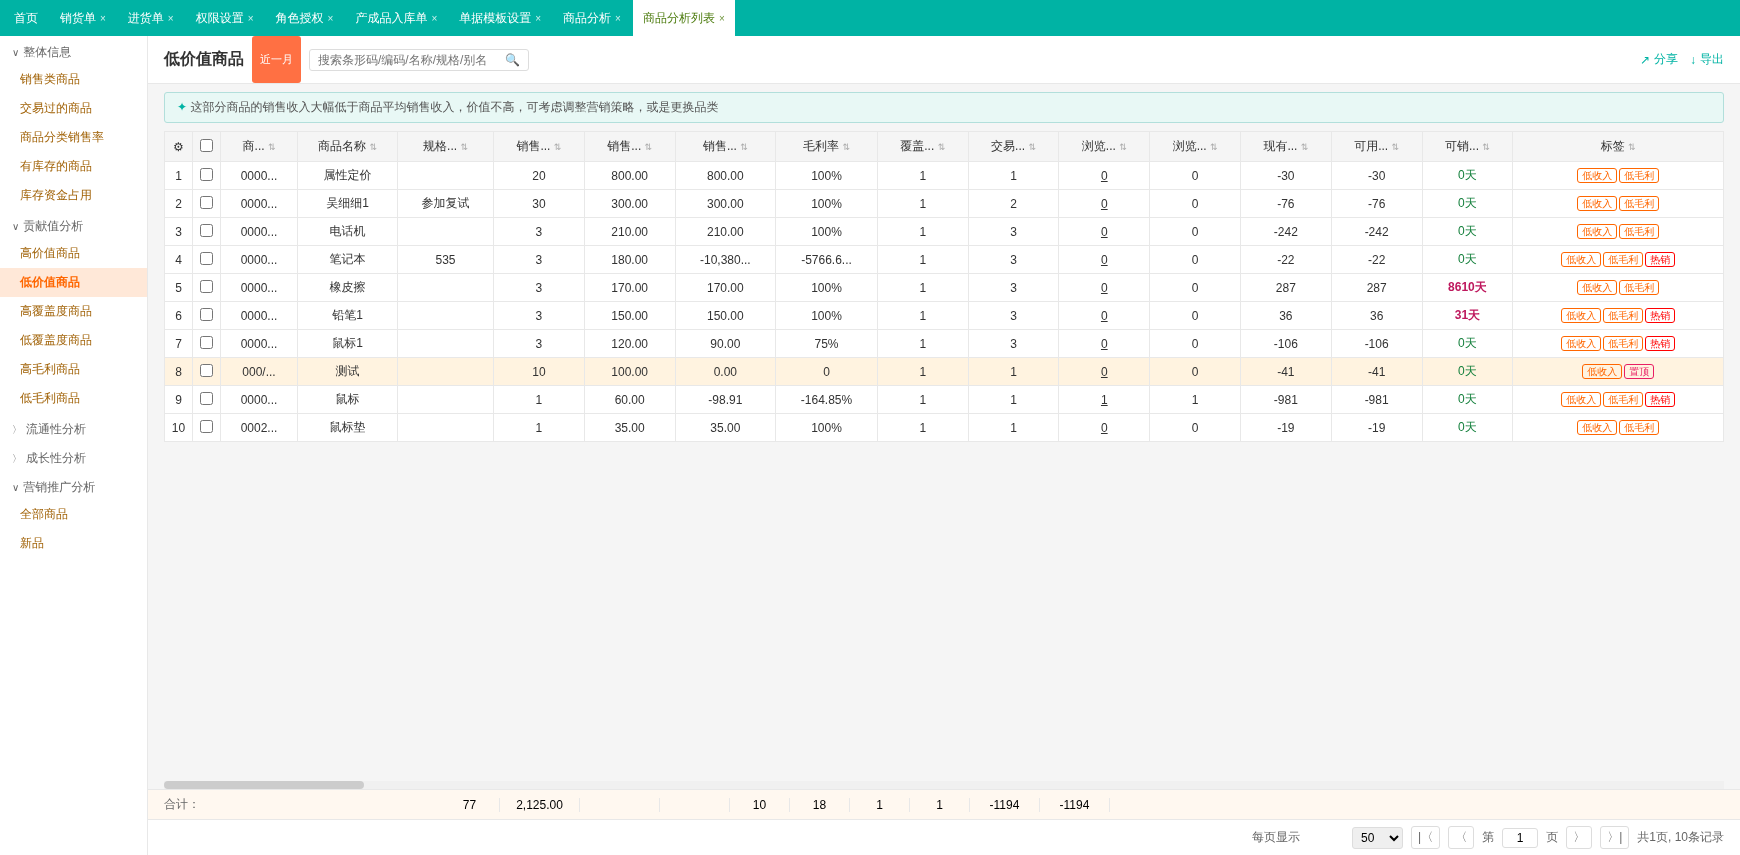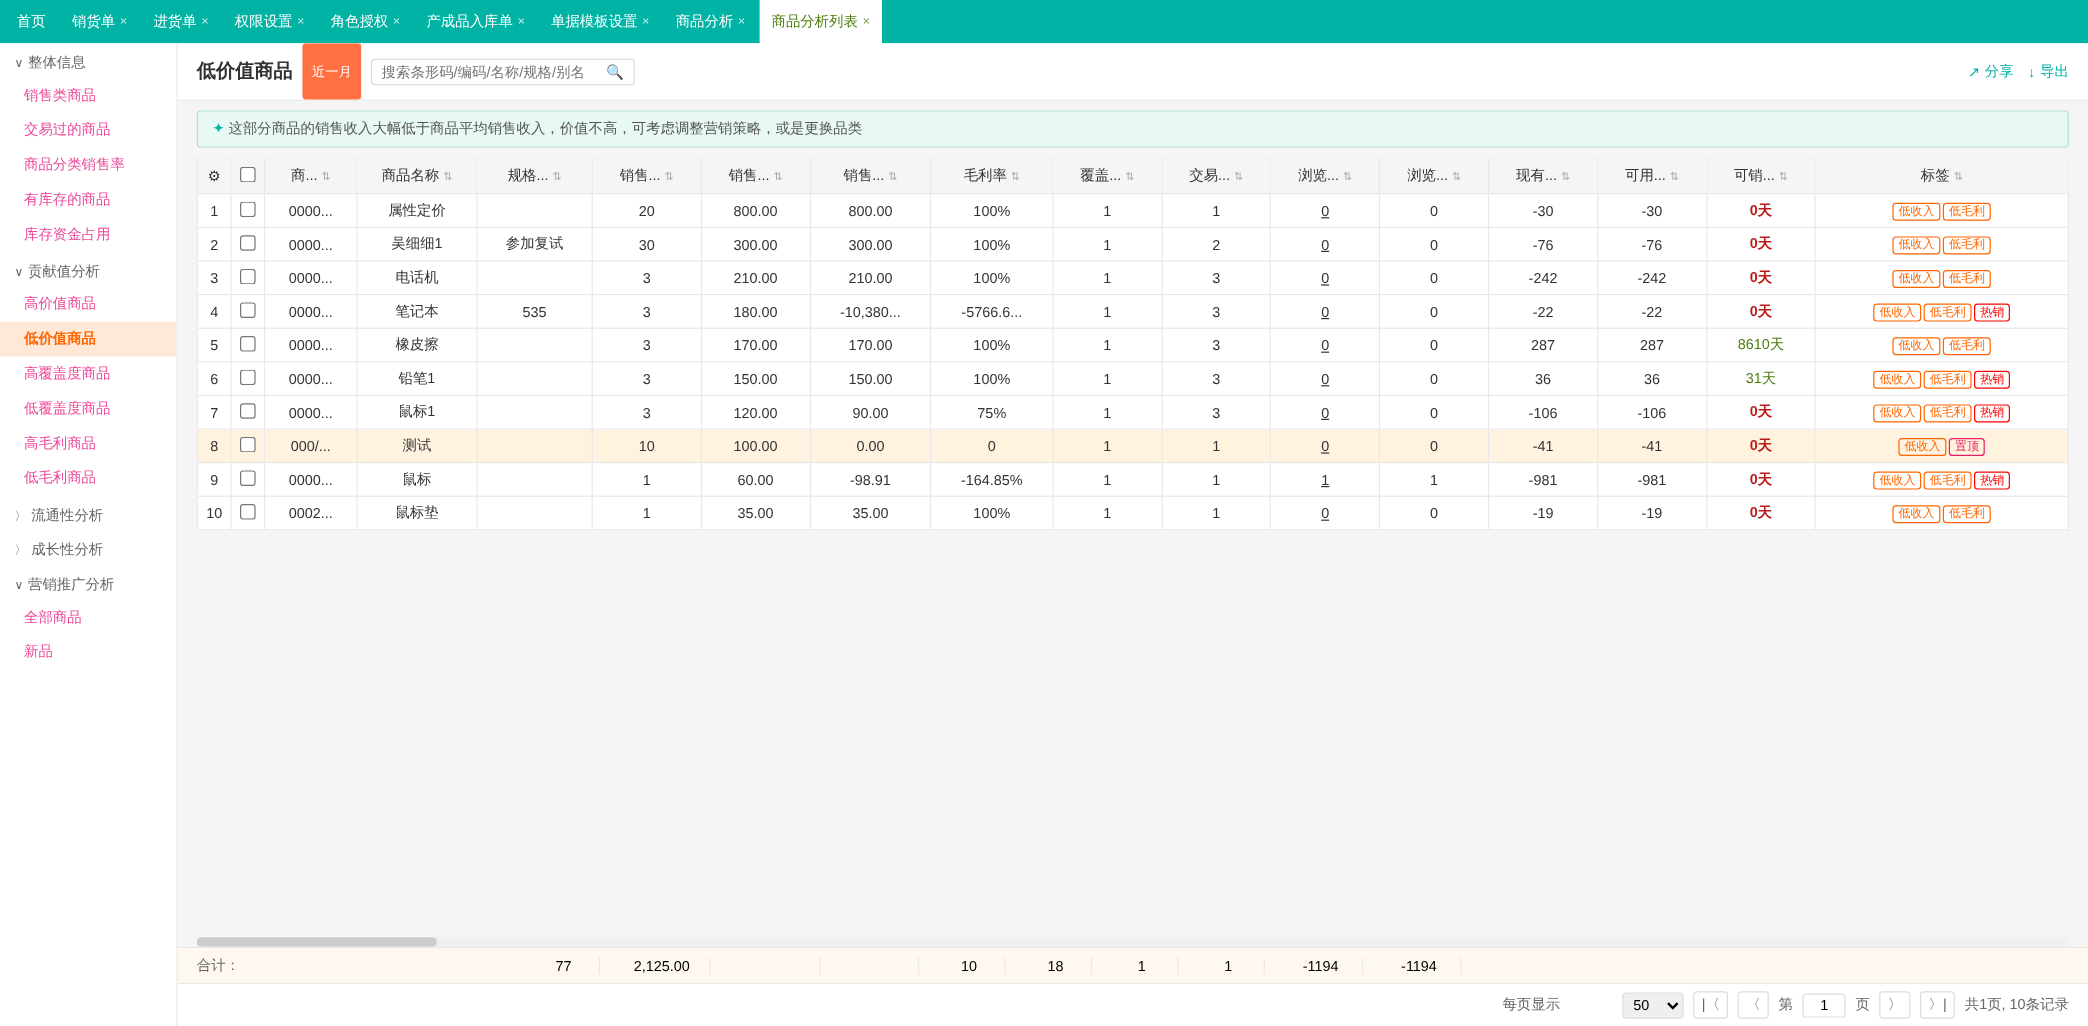--- a/index.html
+++ b/index.html
@@ -46,21 +46,21 @@
       color: #666;
       padding: 8px 12px 4px;
       font-size: 11px;
       cursor: pointer;
       display: flex;
       align-items: center;
       gap: 4px;
     }
     .sidebar-item {
       padding: 6px 12px 6px 20px;
-      color: #ec4899;
+      color: #a16207;
       cursor: pointer;
       white-space: nowrap;
     }
     .sidebar-item.active { background: #ffe8d8; color: #f60; font-weight: bold; }
     .collapse-icon { font-size: 10px; }
 
     
     .content {
       flex: 1;
       display: flex;
@@ -169,22 +169,22 @@
       font-size: 12px;
     }
     tr.highlighted td { background: #fff3e0; }
     .sort-icon { color: #aaa; font-size: 9px; }
     
     .tag { border-radius: 3px; padding: 1px 4px; font-size: 10px; margin: 0 1px; }
     .tag-orange { color: #f60; border: 1px solid #f60; }
     .tag-red { color: #f00; border: 1px solid #f00; }
     .tag-pink { color: #e91e63; border: 1px solid #e91e63; }
     
-    .days-orange { color: #b91c1c; font-weight: bold; }
-    .days-normal { color: #4d7c0f; }
+    .days-orange { color: #15803d; }
+    .days-normal { color: #be185d; font-weight: bold; }
 
     .link-underline { text-decoration: underline; color: #333; cursor: pointer; }
 
     
     .table-footer {
       background: #fff8f0;
       border-top: 1px solid #e8e8e8;
       padding: 6px 16px;
       display: flex;
       align-items: center;
@@ -570,21 +570,21 @@
           </tbody>
       </table>
     </div>
 
     <div class="scrollbar-track">
       <div class="scrollbar-thumb"></div>
     </div>
 
     <div class="table-footer">
       <span class="footer-label">合计：</span>
-      <div style="display:flex; gap:12px; margin-left: 232px;">
+      <div style="display:flex; gap:0; margin-left: 232px;">
         <div class="footer-cell" style="min-width:60px;">77</div>
         <div class="footer-cell" style="min-width:80px;">2,125.00</div>
         <div class="footer-cell" style="min-width:80px;"></div>
         <div class="footer-cell" style="min-width:70px;"></div>
         <div class="footer-cell" style="min-width:60px;">10</div>
         <div class="footer-cell" style="min-width:60px;">18</div>
         <div class="footer-cell" style="min-width:60px;">1</div>
         <div class="footer-cell" style="min-width:60px;">1</div>
         <div class="footer-cell" style="min-width:70px;">-1194</div>
         <div class="footer-cell" style="min-width:70px;">-1194</div>

